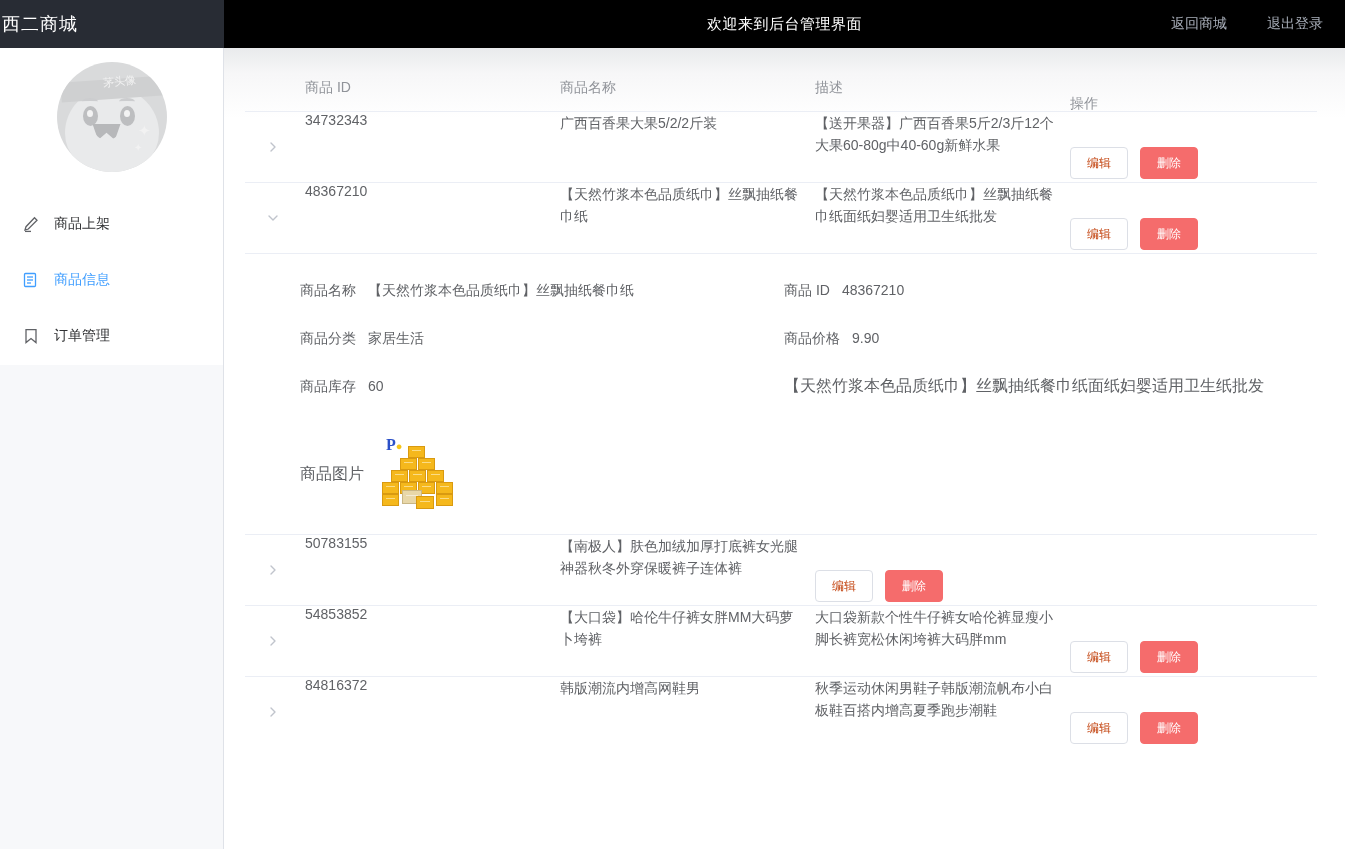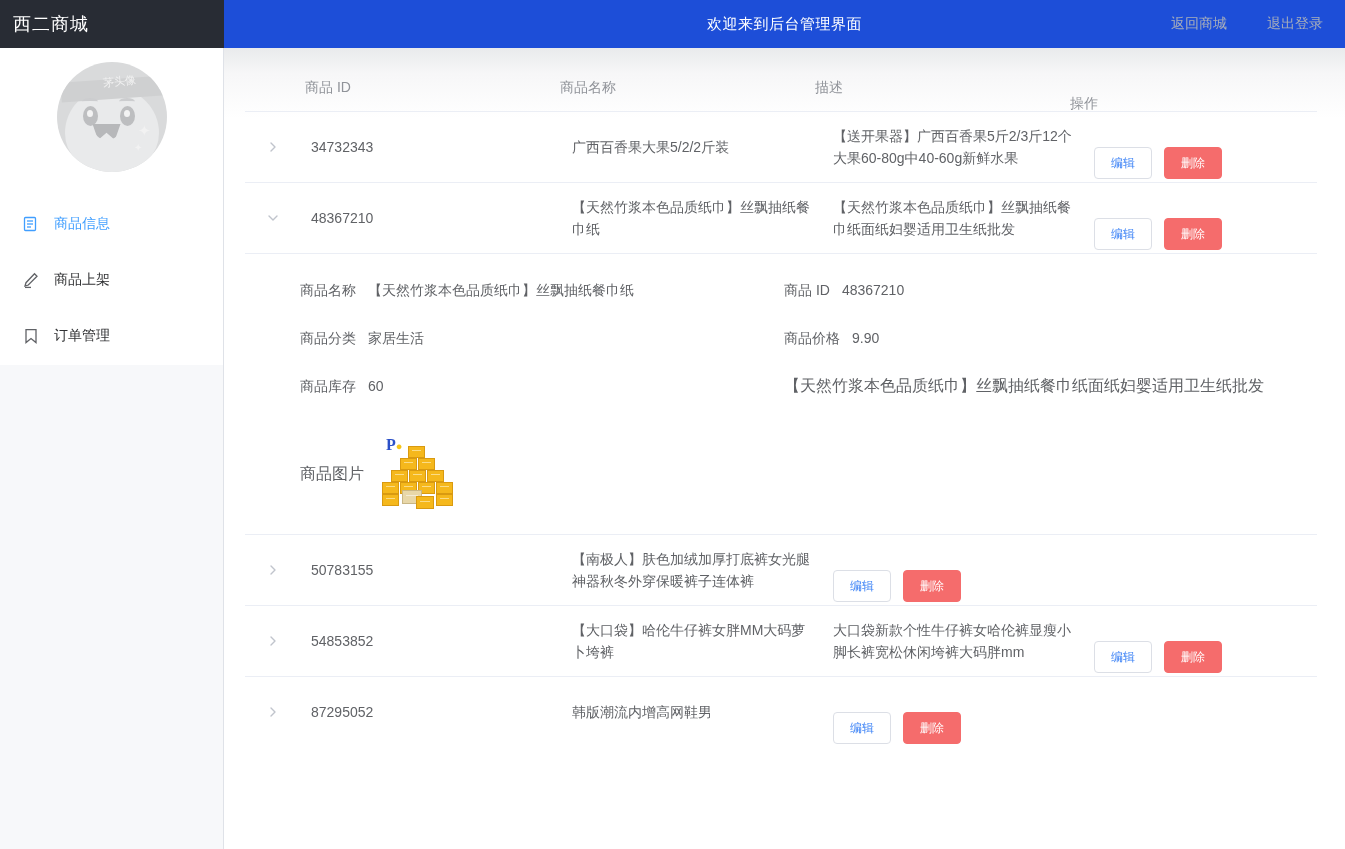--- a/index.html
+++ b/index.html
@@ -13,30 +13,30 @@
     color: #333;
   }
   .app { position: relative; width: 1345px; height: 849px; }
 
   
   .logo-bar {
     position: absolute; left: 0; top: 0;
     width: 224px; height: 48px;
     background: #282c34;
     display: flex; align-items: center;
-    padding-left: 13px;
+    padding-left: 2px;
   }
   .logo-text {
     color: #ffffff; font-size: 18px; letter-spacing: 1px;
     white-space: nowrap;
   }
   .topbar {
     position: absolute; left: 224px; top: 0;
     width: 1121px; height: 48px;
-    background: #1d4ed8;
+    background: #000000;
     display: flex; align-items: center;
   }
   .topbar-title {
     position: absolute; left: 0; right: 0;
     text-align: center;
     color: #ffffff; font-size: 15px; letter-spacing: .5px;
   }
   .topbar-links {
     position: absolute; right: 22px; top: 0; height: 48px;
     display: flex; align-items: center; gap: 40px;
@@ -137,40 +137,40 @@
   }
   .col-exp   { width: 60px; flex: 0 0 60px; }
   .col-id    { width: 255px; flex: 0 0 255px; }
   .col-name  { width: 255px; flex: 0 0 255px; }
   .col-desc  { width: 255px; flex: 0 0 255px; }
   .col-ops   { flex: 1 1 auto; margin-top: 32px; }
   .thead .col-exp{ padding-left:0; }
   .thead > div { padding-right: 10px; }
 
   .row {
-    display: flex; align-items: center; min-height: 71px;
+    display: flex; min-height: 71px;
     border-bottom: 1px solid #ebeef5;
-    font-size: 14px; color: #606266; gap: 6px;
+    font-size: 14px; color: #606266;
   }
   .row > div { padding-right: 16px; }
   .exp-btn {
     width: 60px; flex: 0 0 60px; display: flex; align-items: center;
     justify-content: flex-start; padding-left: 22px; cursor: pointer;
     color: #c0c4cc;
   }
   .exp-btn svg { transition: transform .2s; }
   .exp-btn.open svg { transform: rotate(90deg); }
   .cell-id { color: #606266; }
   .cell-text { line-height: 22px; color: #606266; }
   .cell-ops { display: flex; align-items: center; gap: 12px; }
   .btn {
     font-family: inherit; font-size: 12px; cursor: pointer;
     border-radius: 4px; padding: 9px 16px; line-height: 1;
   }
-  .btn-edit { background: #fff; border: 1px solid #dcdfe6; color: #3b82f6; }
+  .btn-edit { background: #fff; border: 1px solid #dcdfe6; color: #c2410c; }
   .btn-del { background: #f56c6c; border: 1px solid #f56c6c; color: #fff; }
 
   
   .detail {
     border-bottom: 1px solid #ebeef5;
     padding: 16px 0 22px 55px;
     position: relative;
   }
   .detail-grid {
     display: grid;
@@ -255,40 +255,40 @@
         <div class="av-brow r"></div>
         <div class="av-eye l"></div>
         <div class="av-eye r"></div>
         <div class="av-mouth"></div>
         <div class="av-shine">✦</div>
         <div class="av-shine2">✦</div>
       </div>
     </div>
 
     <div class="menu">
+      <div class="menu-item">
+        <span class="menu-icon">
+          <svg width="18" height="18" viewBox="0 0 18 18" fill="none" stroke="#606266" stroke-width="1.3">
+            <path d="M12.5 2.8 L15 5.3 L6.3 14 L3 15 L4 11.7 Z"></path>
+            <line x1="3" y1="16.4" x2="9" y2="16.4"></line>
+          </svg>
+        </span>
+        <span class="menu-label">商品上架</span>
+      </div>
+
       <div class="menu-item active">
         <span class="menu-icon">
           <svg width="18" height="18" viewBox="0 0 18 18" fill="none" stroke="#409eff" stroke-width="1.3">
             <rect x="2.5" y="2.5" width="11" height="13" rx="1"></rect>
             <line x1="5" y1="6" x2="11" y2="6"></line>
             <line x1="5" y1="9" x2="11" y2="9"></line>
             <line x1="5" y1="12" x2="9" y2="12"></line>
           </svg>
         </span>
         <span class="menu-label">商品信息</span>
-      </div>
-
-      <div class="menu-item">
-        <span class="menu-icon">
-          <svg width="18" height="18" viewBox="0 0 18 18" fill="none" stroke="#606266" stroke-width="1.3">
-            <path d="M12.5 2.8 L15 5.3 L6.3 14 L3 15 L4 11.7 Z"></path>
-            <line x1="3" y1="16.4" x2="9" y2="16.4"></line>
-          </svg>
-        </span>
-        <span class="menu-label">商品上架</span>
       </div>
 
       <div class="menu-item">
         <span class="menu-icon">
           <svg width="18" height="18" viewBox="0 0 18 18" fill="none" stroke="#606266" stroke-width="1.3">
             <path d="M4 2.6 h10 v13 l-5 -4 l-5 4 Z"></path>
           </svg>
         </span>
         <span class="menu-label">订单管理</span>
       </div>
@@ -419,22 +419,23 @@
           <button class="btn btn-del">删除</button>
         </div>
       </div>
 
       <div class="row">
         <div class="exp-btn">
           <svg width="12" height="12" viewBox="0 0 12 12" fill="none" stroke="#c0c4cc" stroke-width="1.4" stroke-linecap="round" stroke-linejoin="round">
               <path d="M4 2 L8 6 L4 10"></path>
             </svg>
         </div>
-        <div class="col-id cell-id">87295052</div>
+        <div class="col-id cell-id">84816372</div>
         <div class="col-name cell-text">韩版潮流内增高网鞋男</div>
+        <div class="col-desc cell-text">秋季运动休闲男鞋子韩版潮流帆布小白板鞋百搭内增高夏季跑步潮鞋</div>
         <div class="col-ops cell-ops">
           <button class="btn btn-edit">编辑</button>
           <button class="btn btn-del">删除</button>
         </div>
       </div>
     </div>
 
     <div class="pagination">
       <button class="pg arrow">‹</button>
       <button class="pg">1</button>

